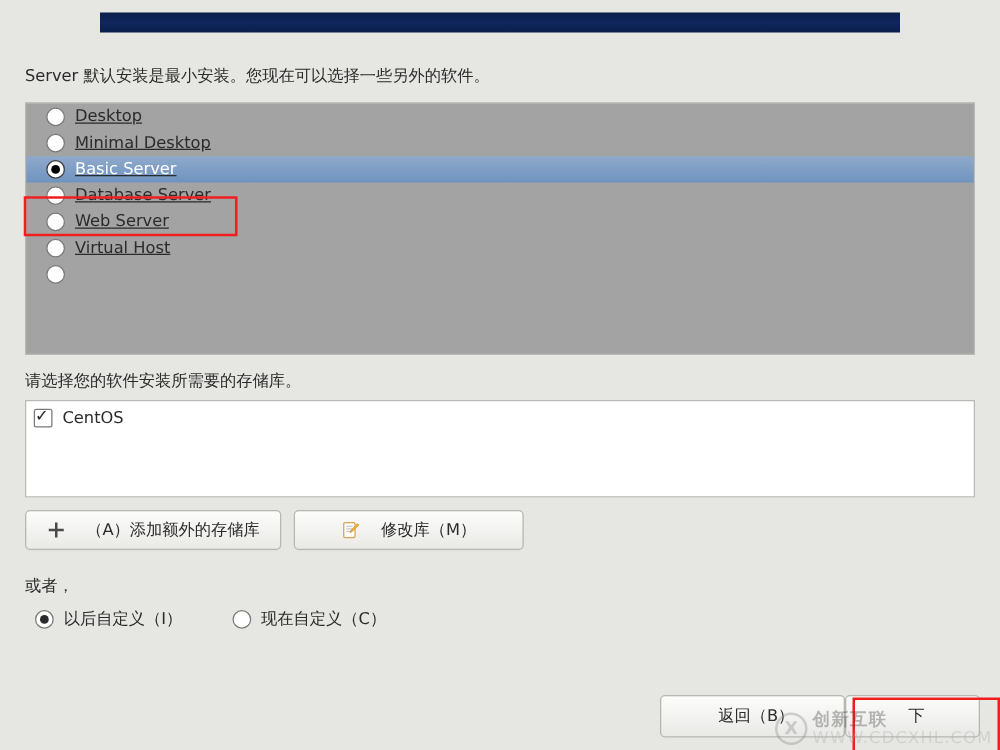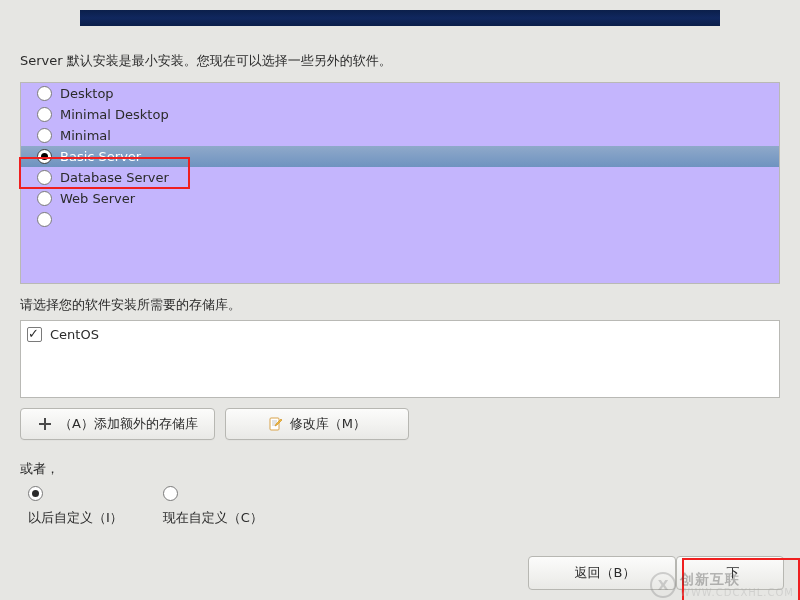--- a/index.html
+++ b/index.html
@@ -21,23 +21,24 @@
     background: linear-gradient(to bottom, #0b1f4a, #10275e 50%, #0b1f4a);
   }
 
   .intro {
     margin: 26px 20px 12px 20px;
   }
 
   .listbox {
     margin: 0 20px;
     border: 1px solid #b9b9b5;
-    background: #c4b5fd;
+    background: #a3a3a3;
     height: 200px;
     overflow: hidden;
+    text-decoration: underline;
   }
 
   .row {
     display: flex;
     align-items: center;
     gap: 8px;
     padding: 3px 8px;
     color: #2b2b2b;
   }
   .row.indented { padding-left: 16px; }
@@ -112,21 +113,21 @@
   .btnrow {
     display: flex;
     gap: 10px;
     margin: 10px 20px 0 20px;
   }
 
   .btn {
     display: inline-flex;
     align-items: center;
     justify-content: center;
-    gap: 6px;
+    gap: 16px;
     height: 30px;
     padding: 0 16px;
     border: 1px solid #b7b7b2;
     border-radius: 4px;
     background: linear-gradient(to bottom, #fcfcfb, #e9e9e6);
     box-shadow: 0 1px 0 rgba(0,0,0,0.02);
     user-select: none;
     font-size: 13px;
     color: #2b2b2b;
     min-width: 150px;
@@ -136,22 +137,22 @@
   .ortxt { margin: 20px 20px 8px 20px; }
 
   .customize-row {
     display: flex;
     gap: 40px;
     margin: 0 20px 0 28px;
     align-items: center;
   }
   .opt {
     display: inline-flex;
+    align-items: center;
     gap: 8px;
-    flex-direction: column;
   }
 
   .navbar {
     position: absolute;
     right: 16px;
     bottom: 10px;
     display: flex;
     gap: 0;
   }
   .navbtn {
@@ -178,56 +179,56 @@
     opacity: 0.35;
     pointer-events: none;
   }
   .wm-ring {
     width: 22px; height: 22px; border-radius: 50%;
     border: 2px solid #888;
     display: flex; align-items: center; justify-content: center;
     font-weight: bold; color: #888; font-size: 14px;
   }
   .wm-text { font-size: 14px; font-weight: bold; color: #404040; letter-spacing: 1px; }
-  .wm-sub  { font-size: 10px; color: #aaa; letter-spacing: 1px; margin-top:-2px; }
+  .wm-sub  { font-size: 13px; color: #aaa; letter-spacing: 1px; margin-top:-2px; }
 
   
   svg { display:block; }
 </style>
 </head>
 <body>
 
 <div class="banner"></div>
 
 <div class="intro">Server 默认安装是最小安装。您现在可以选择一些另外的软件。</div>
 
 <div class="listbox">
   <div class="row indented">
     <span class="radio"></span>
     <span>Desktop</span>
   </div>
   <div class="row indented">
     <span class="radio"></span>
     <span>Minimal Desktop</span>
   </div>
-  <div class="row indented">
-    <span class="radio"></span>
-    <span>Minimal</span>
-  </div>
   <div class="row indented selected">
     <span class="radio checked"></span>
     <span>Basic Server</span>
   </div>
   <div class="row indented">
     <span class="radio"></span>
     <span>Database Server</span>
   </div>
   <div class="row indented">
     <span class="radio"></span>
     <span>Web Server</span>
+  </div>
+  <div class="row indented">
+    <span class="radio"></span>
+    <span>Virtual Host</span>
   </div>
   <div class="row indented">
     <span class="radio"></span>
   </div>
 </div>
 
 <div class="hilite sel"></div>
 
 <div class="repo-label">请选择您的软件安装所需要的存储库。</div>
 

